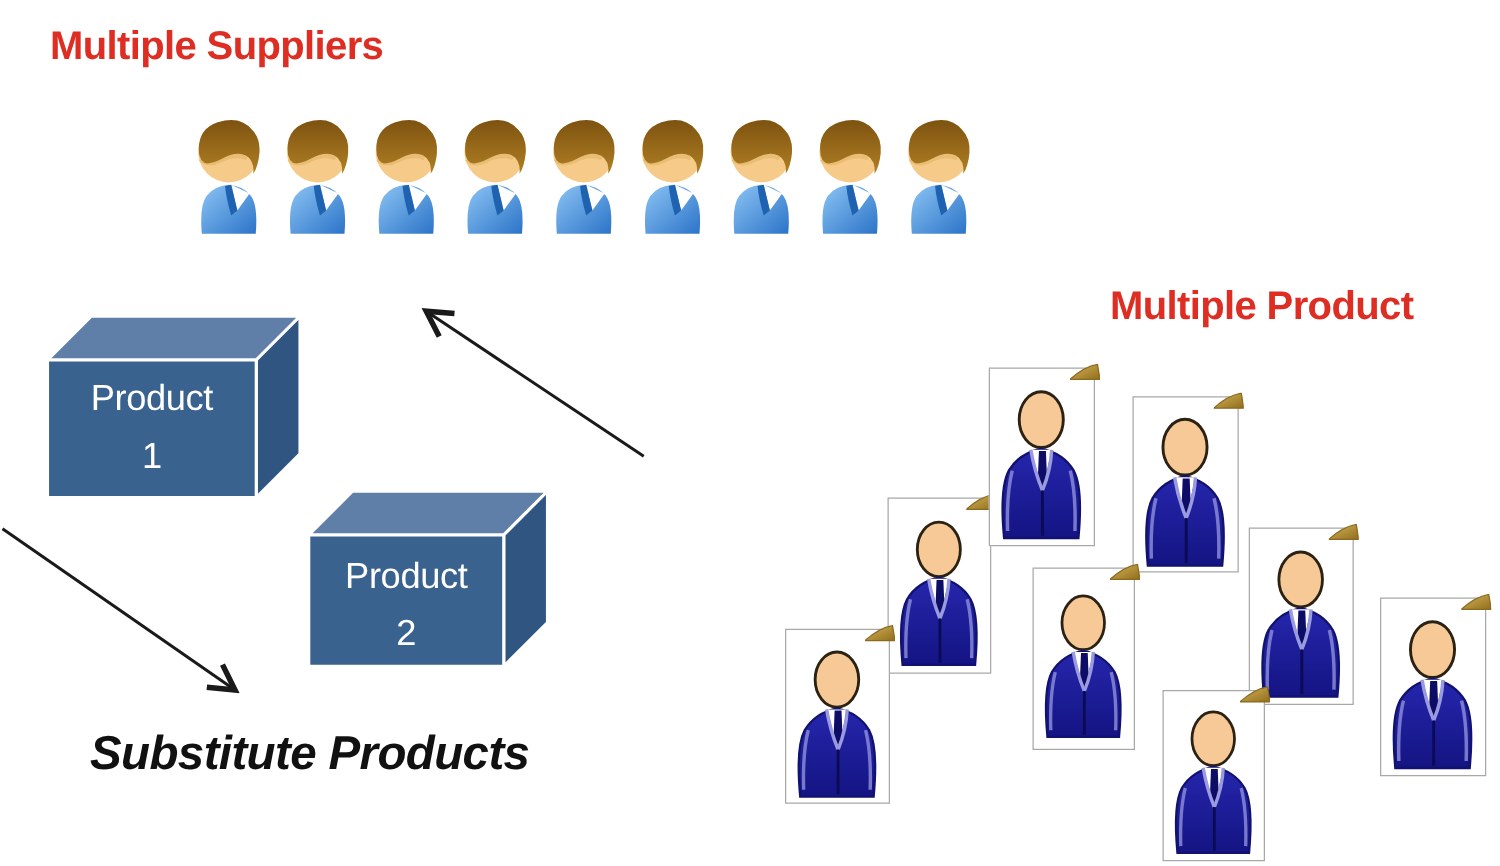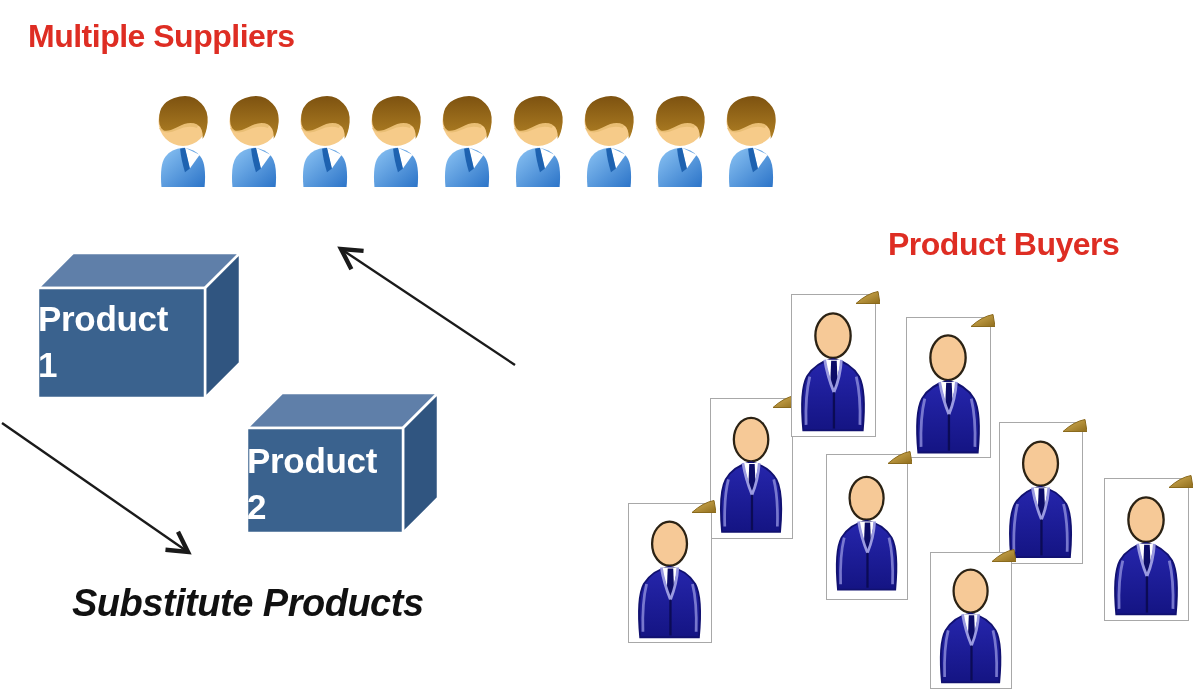--- a/index.html
+++ b/index.html
@@ -9,43 +9,43 @@
   }
   .canvas{position:relative;width:1200px;height:693px;background:#ffffff;}
 
   
   .red-title{
     position:absolute;
     font-size:32px;font-weight:700;letter-spacing:-0.5px;
     color:var(--title-red,#DE2D23);
     white-space:nowrap;
   }
-  .title-suppliers{left:28px;top:18px;}
+  .title-suppliers{left:40px;top:18px;}
   .title-buyers{left:888px;top:226px;}
 
   
   .supplier-row{
     position:absolute;left:152px;top:90px;width:640px;height:100px;
     display:flex;gap:7px;align-items:flex-end;
   }
   .sup-icon{width:64px;height:98px;flex:0 0 auto;}
 
   
   .cube{position:absolute;width:218px;height:158px;}
   .cube-1{left:30px;top:245px;}
   .cube-2{left:240px;top:385px;}
   .face-front{fill:var(--box-front,#3A628E);}
   .face-top{fill:var(--box-top,#5F7FA9);}
   .face-side{fill:var(--box-side,#305580);}
   .cube polygon{stroke:#ffffff;stroke-width:2.5;stroke-linejoin:round;}
 
   .plabel{
-    position:absolute;text-align:left;
+    position:absolute;text-align:center;
     color:var(--box-text,#FFFFFF);
-    font-size:35px;font-weight:700;line-height:46px;letter-spacing:-0.3px;
+    font-size:29px;font-weight:400;line-height:46px;letter-spacing:-0.3px;
   }
   .plabel span{display:block;}
   .plabel-1{left:38px;top:296px;width:167px;}
   .plabel-2{left:247px;top:438px;width:156px;}
 
   
   .arrows{position:absolute;left:0;top:0;width:1200px;height:693px;pointer-events:none;}
 
   
   .substitute{
@@ -122,21 +122,21 @@
 
     <marker id="ah" viewBox="0 0 12 12" refX="10" refY="6" markerWidth="11" markerHeight="11" orient="auto-start-reverse">
       <path d="M1,1 L10,6 L1,11" fill="none" stroke="#1A1A1A" stroke-width="2"></path>
     </marker>
   </defs>
 </svg>
 
 <div class="canvas">
 
   <div class="red-title title-suppliers">Multiple Suppliers</div>
-  <div class="red-title title-buyers">Product Buyers</div>
+  <div class="red-title title-buyers">Multiple Product</div>
 
   <div class="supplier-row">
     <svg class="sup-icon" viewBox="0 0 64 100">
         <use href="#sup-person"></use>
       </svg>
     <svg class="sup-icon" viewBox="0 0 64 100">
         <use href="#sup-person"></use>
       </svg>
     <svg class="sup-icon" viewBox="0 0 64 100">
         <use href="#sup-person"></use>

